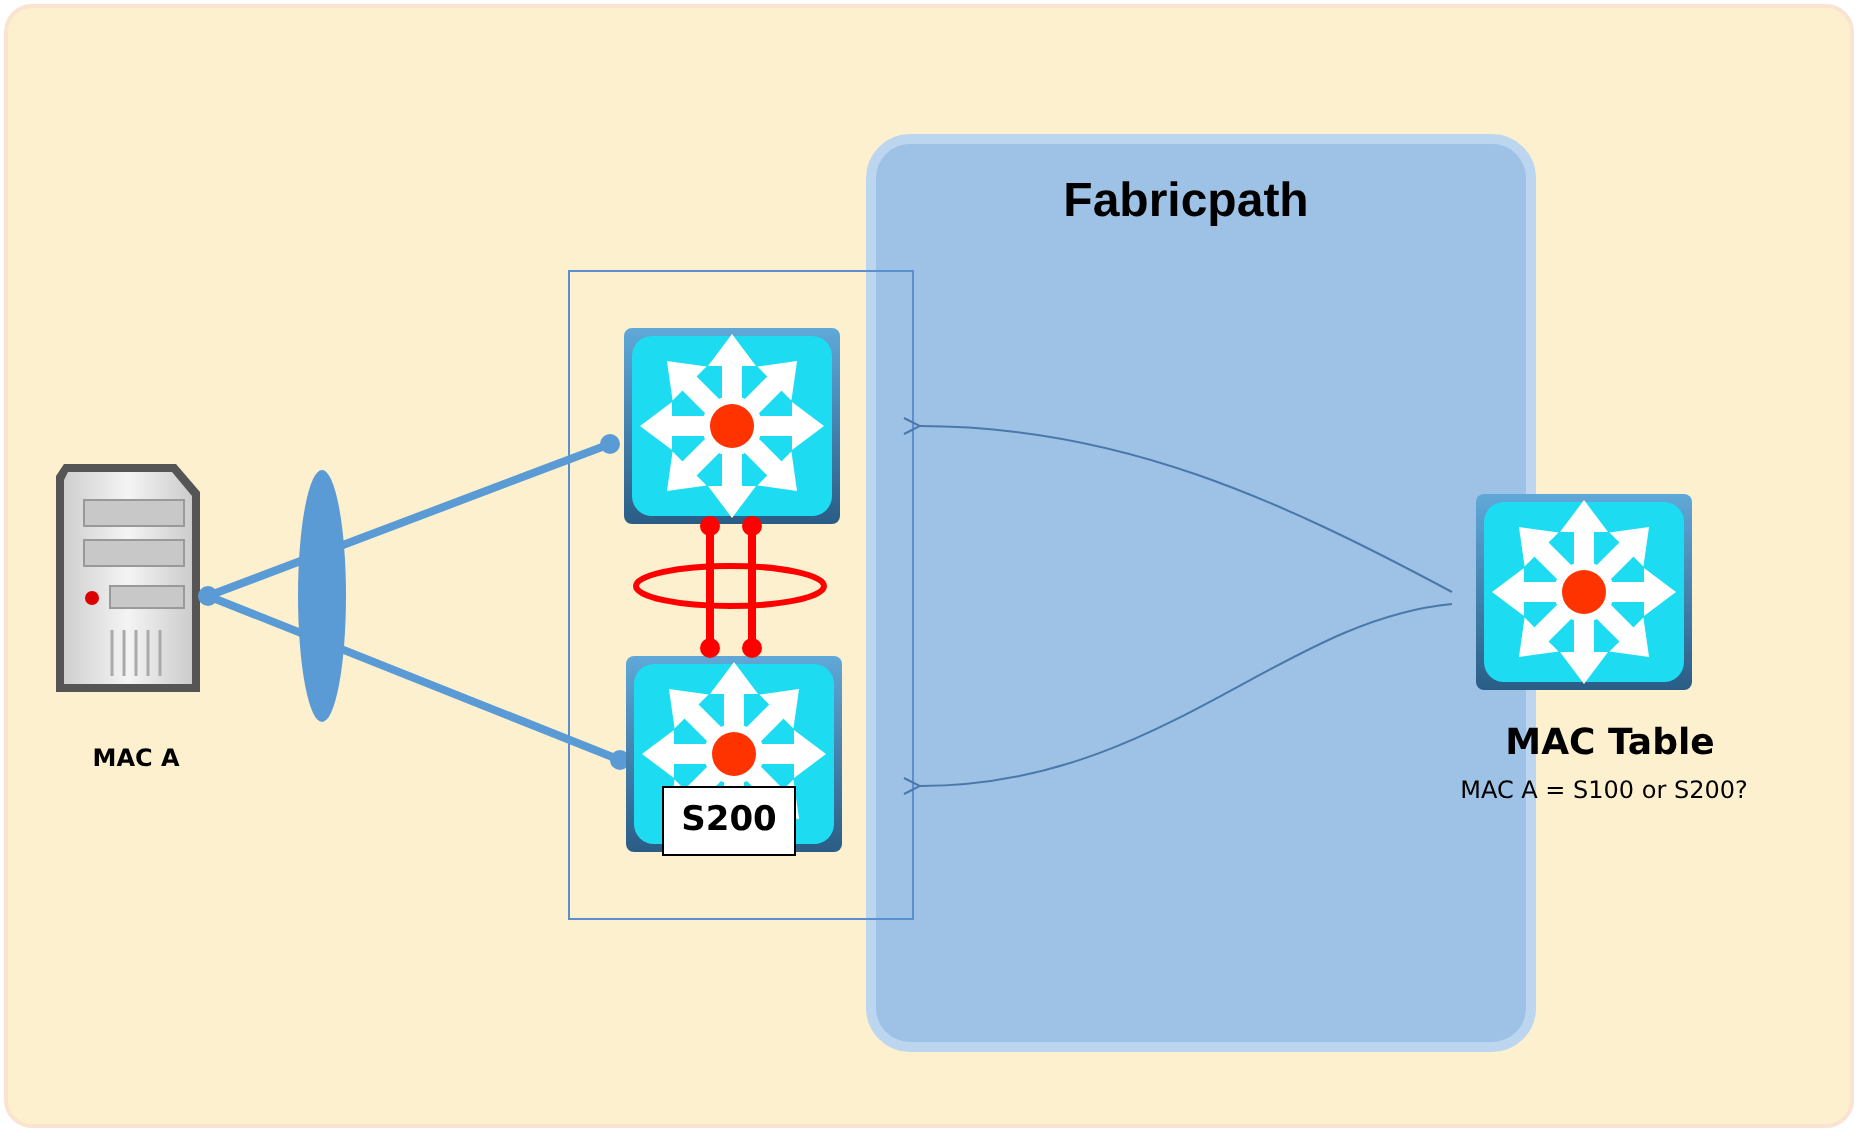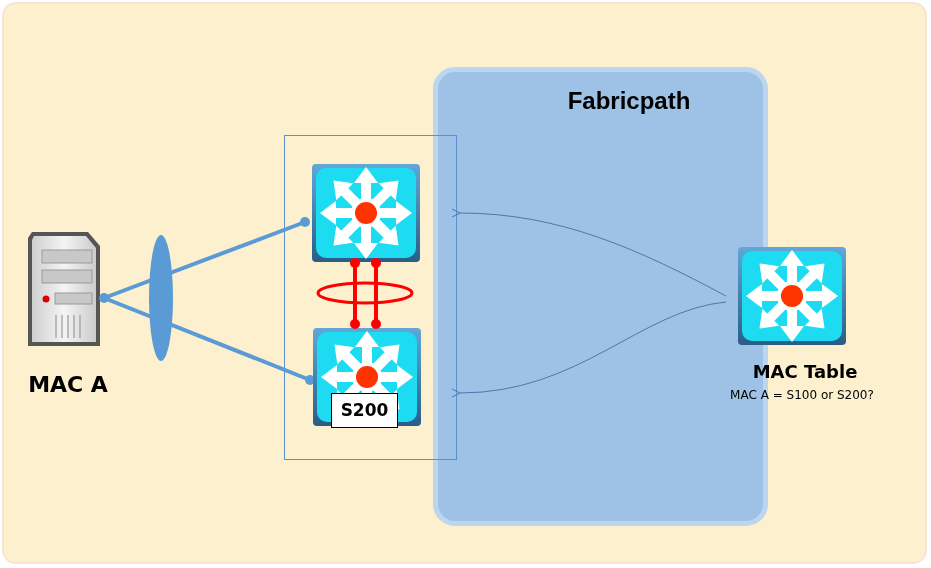--- a/index.html
+++ b/index.html
@@ -8,21 +8,21 @@
     .bg {
       position: absolute; left: 2px; top: 2px; width: 925px; height: 562px;
       background: #fdf0cf; border: 2px solid #fbe3d2; border-radius: 14px; box-sizing: border-box;
     }
     .domain-box {
       position: absolute; left: 433px; top: 67px; width: 335px; height: 459px;
       background: #9dc2e6; border: 5px solid #bdd6f0; border-radius: 22px; box-sizing: border-box;
     }
     .domain-title {
       position: absolute; left: 433px; top: 86px; width: 320px; text-align: center;
-      font-family: "Liberation Sans", sans-serif; font-weight: bold; font-size: 24px; line-height: 30px; color: #000; padding-left: 36px;
+      font-family: "Liberation Sans", sans-serif; font-weight: bold; font-size: 24px; line-height: 30px; color: #000;
     }
     .group-box {
       position: absolute; left: 284px; top: 135px; width: 173px; height: 325px;
       border: 1px solid #5a8fd0; box-sizing: border-box;
     }
     .switch-label {
       position: absolute; background: #fff; border: 1px solid #000; box-sizing: border-box;
       font-family: "DejaVu Sans", sans-serif; font-weight: bold; font-size: 17px; text-align: center; line-height: 32px; color: #000;
     }
     .text-label { position: absolute; color: #000; font-family: "DejaVu Sans", sans-serif; text-align: center; }
@@ -112,16 +112,16 @@
       <circle cx="376" cy="324" r="5" fill="#ff0000"></circle>
       <ellipse cx="365" cy="293" rx="47" ry="10" fill="none" stroke="#ff0000" stroke-width="3"></ellipse>
     </g>
 
     <path d="M726,296 C640,250 560,213 460,213" fill="none" stroke="#4a78aa" stroke-width="1" marker-end="url(#arrowhead)"></path>
     <path d="M726,302 C640,310 580,393 460,393" fill="none" stroke="#4a78aa" stroke-width="1" marker-end="url(#arrowhead)"></path>
   </svg>
 
   <div class="switch-label" style="left:331px; top:393px; width:67px; height:35px;">S200</div>
 
-  <div class="text-label" style="left:20px; top:372px; width:96px; font-weight:bold; font-size:22px;">MAC A</div>
+  <div class="text-label" style="left:20px; top:372px; width:96px; font-weight:bold; font-size:12px;">MAC A</div>
   <div class="text-label" style="left:740px; top:361px; width:130px; font-weight:bold; font-size:18px;">MAC Table</div>
   <div class="text-label" style="left:682px; top:388px; width:240px; font-size:12px;">MAC A = S100 or S200?</div>
 </div>
 
 </body></html>

